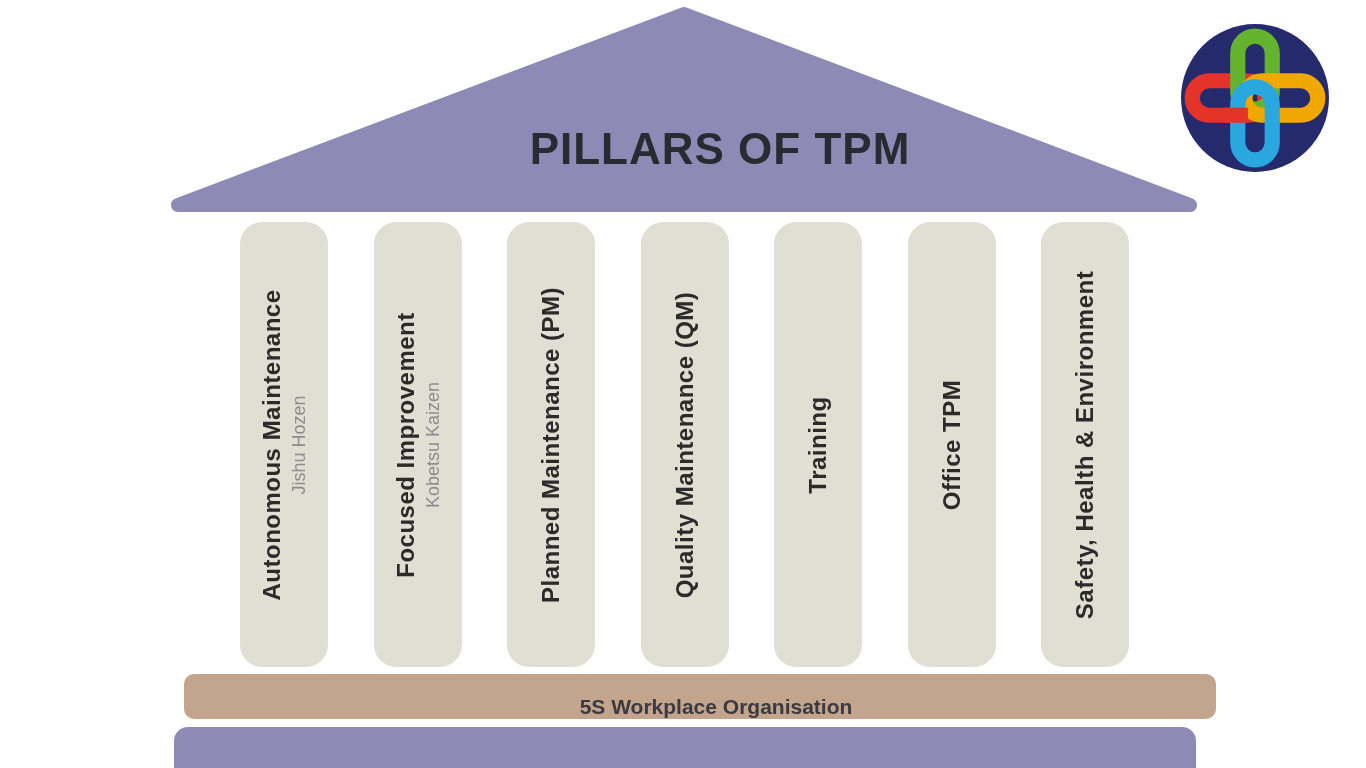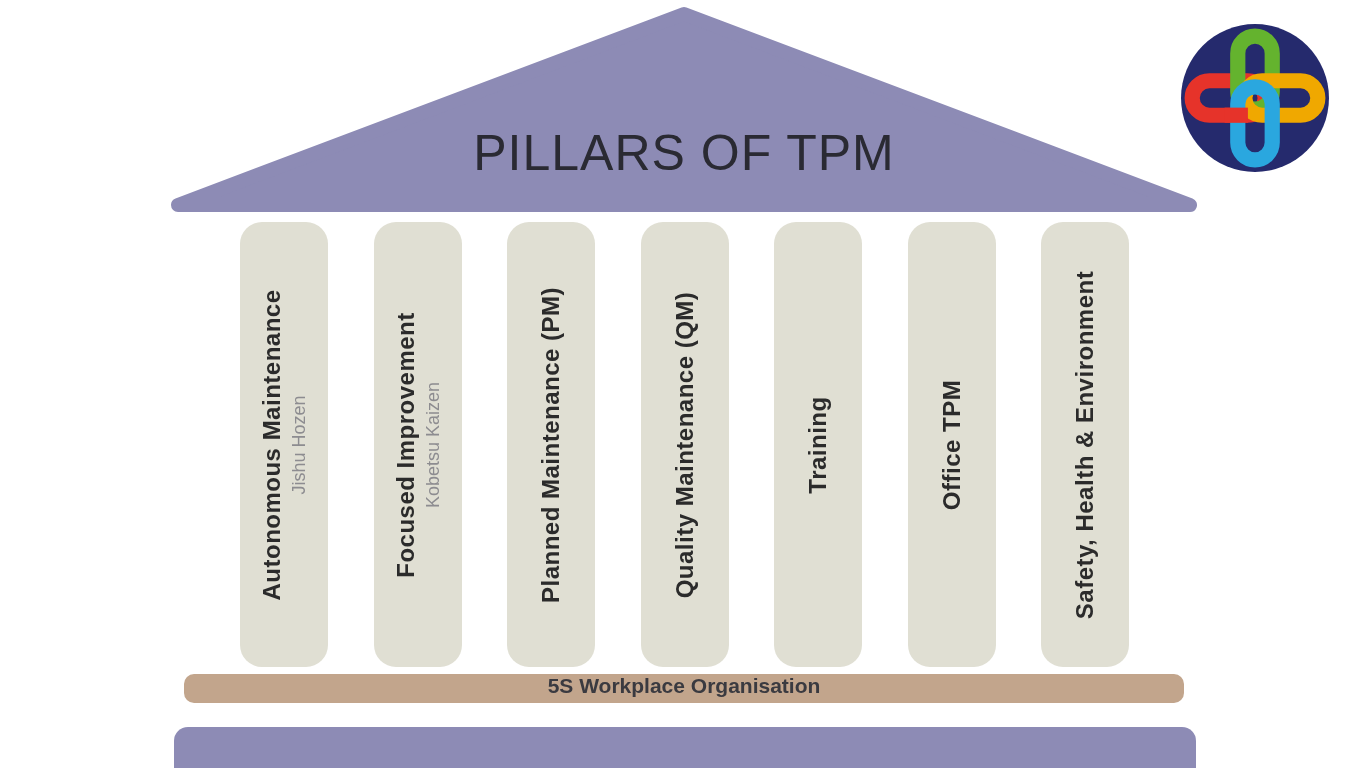--- a/index.html
+++ b/index.html
@@ -28,26 +28,26 @@
     display: block;
   }
   .roof-shape {
     fill: var(--roof, #8d8bb5);
     stroke: var(--roof, #8d8bb5);
     stroke-width: 14;
     stroke-linejoin: round;
   }
   .roof-title {
     position: absolute;
-    left: 684px;
+    left: 720px;
     top: 124px;
     transform: translateX(-50%);
     white-space: nowrap;
-    font-size: 50px;
-    font-weight: normal;
+    font-size: 44px;
+    font-weight: bold;
     letter-spacing: 1px;
     color: var(--title-ink, #2a2a33);
   }
 
   
   .pillars {
     position: absolute;
     left: 240px;
     top: 222px;
     width: 889px;
@@ -83,26 +83,27 @@
     margin-top: 3px;
     color: var(--pillar-sub, #8d8c90);
   }
 
   
   .bar-5s {
     position: absolute;
     left: 184px;
     top: 674px;
     width: 1000px;
-    height: 29px;
+    height: 45px;
     background: var(--base-5s, #c2a58c);
     border-radius: 10px;
     display: flex;
-    align-items: flex-start;
+    align-items: flex-end;
     justify-content: center;
+    padding-left: 32px;
   }
   .bar-5s-label {
     font-size: 21px;
     font-weight: bold;
     color: #3a3a40;
   }
   .bar-foundation {
     position: absolute;
     left: 174px;
     top: 727px;

